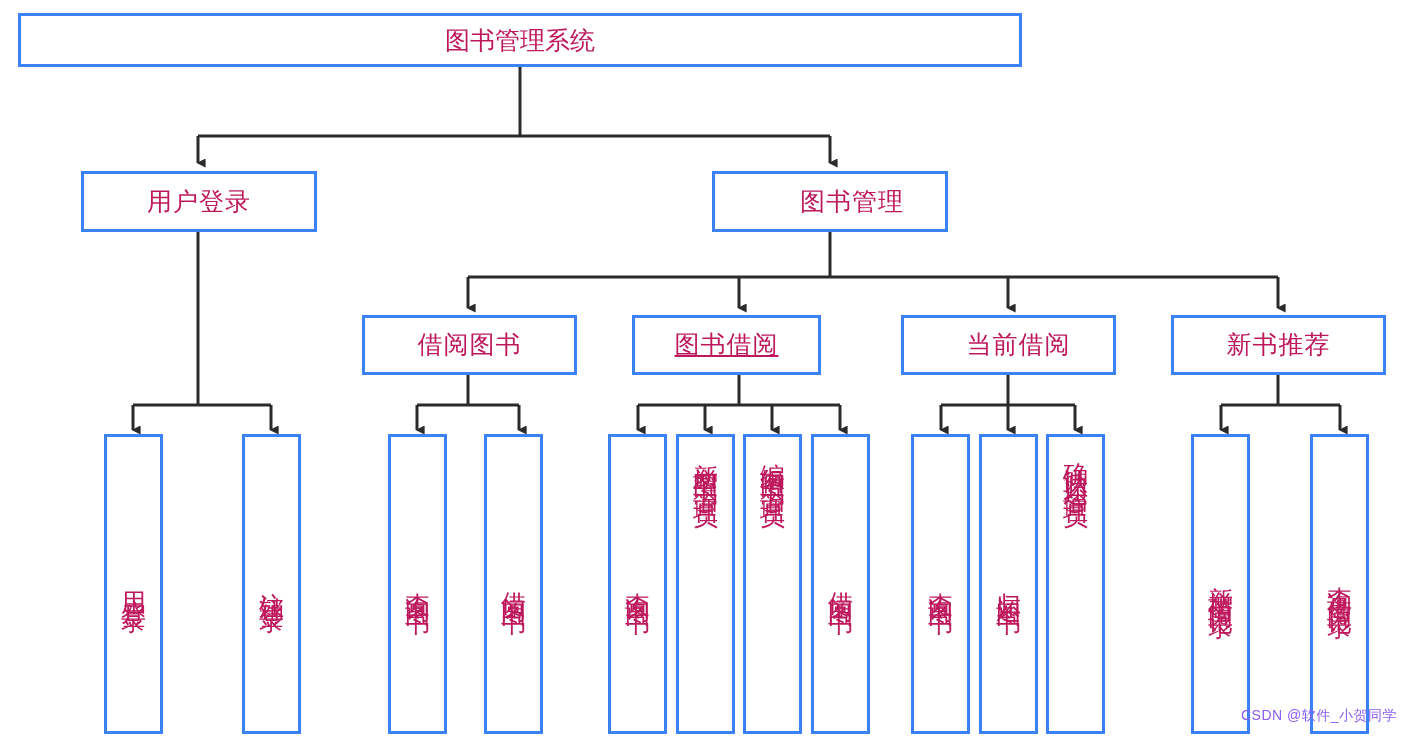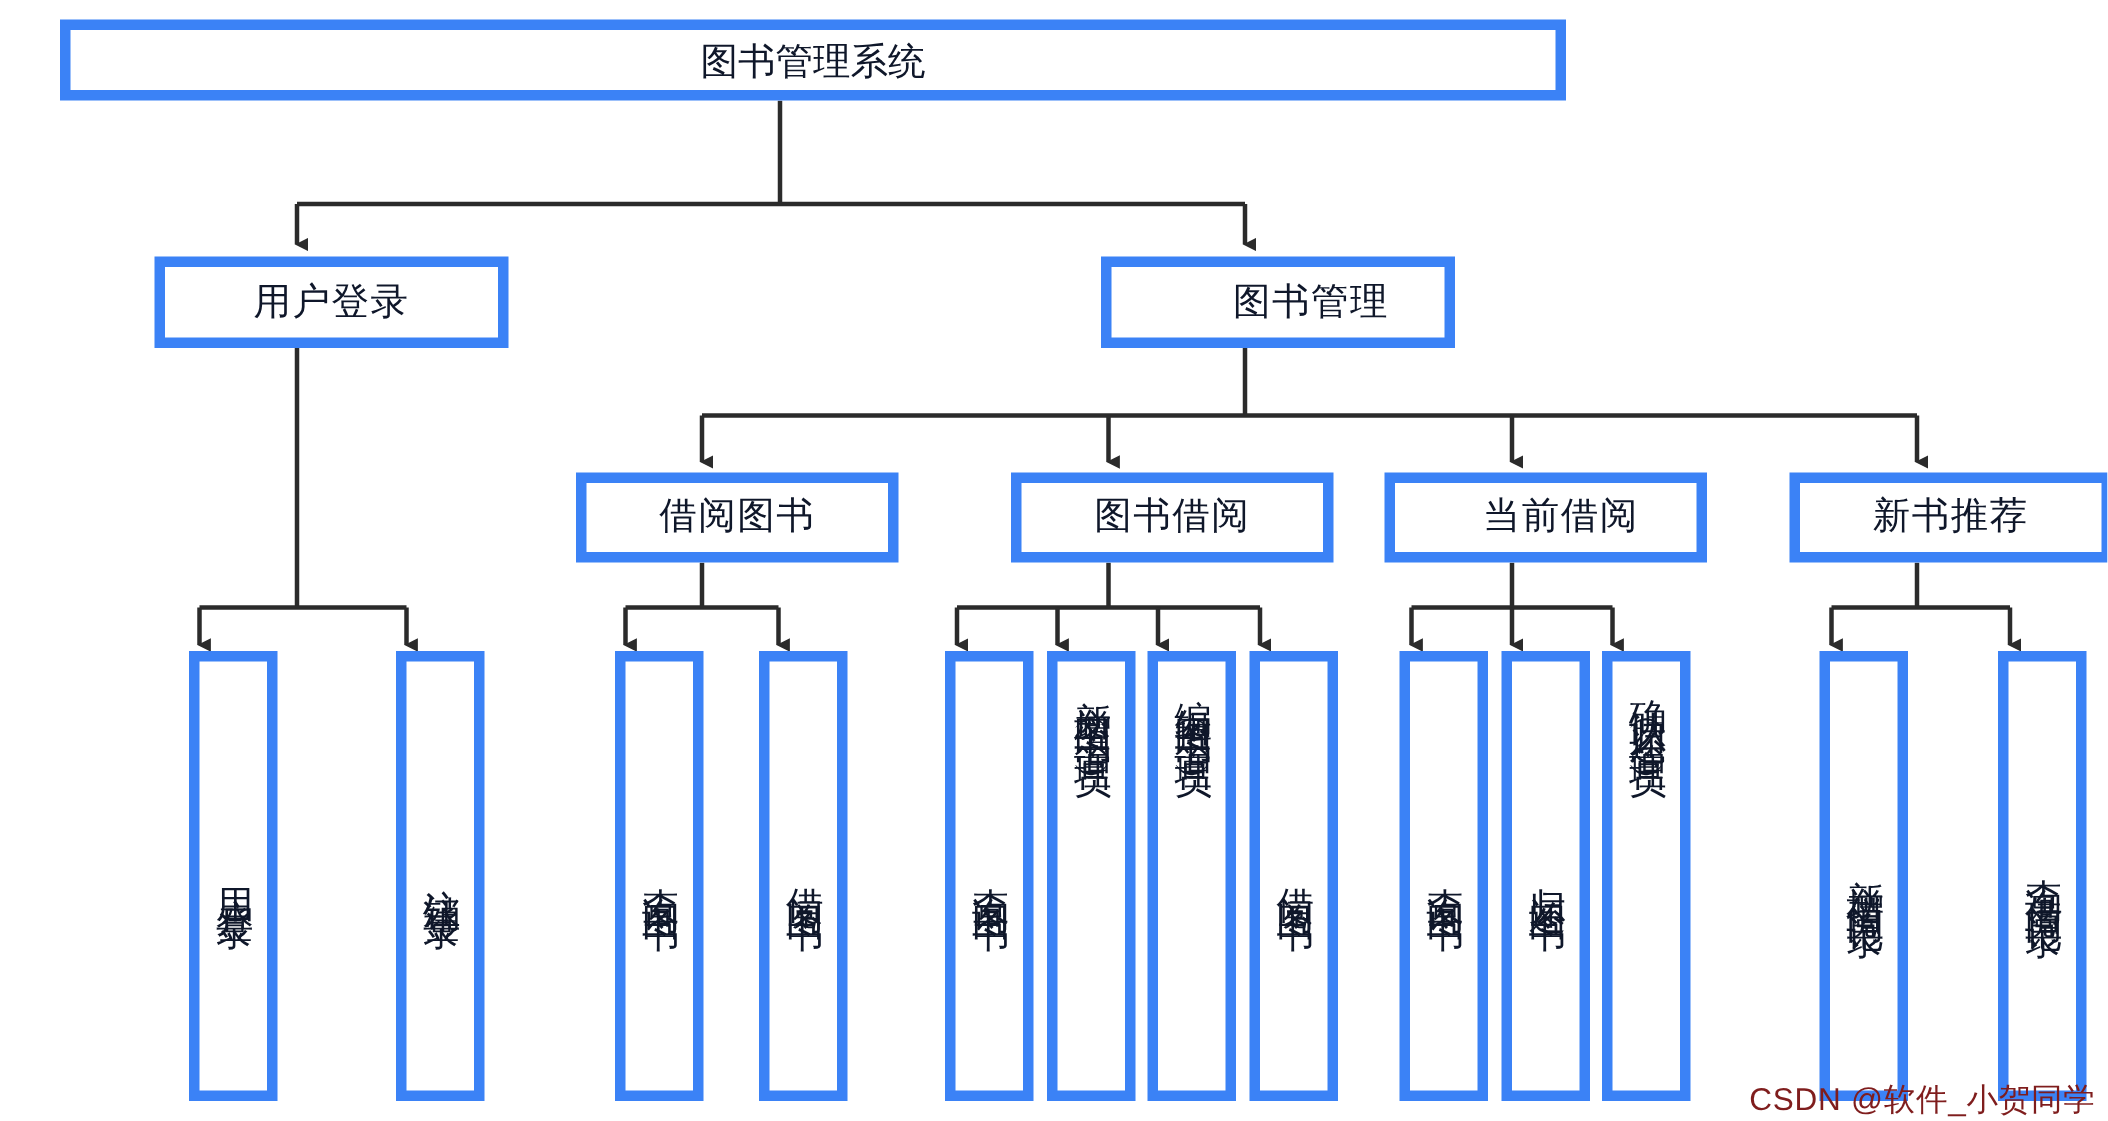--- a/index.html
+++ b/index.html
@@ -13,27 +13,26 @@
   #canvas {
     position: relative;
     width: 1405px;
     height: 747px;
     background: #ffffff;
     overflow: hidden;
   }
   .node {
     position: absolute;
     box-sizing: border-box;
-    border: 7px solid #3b82f6;
+    border: 3px solid #3b82f6;
     background: #ffffff;
     display: flex;
     align-items: center;
     justify-content: center;
-    color: #0f172a;
-    margin-left: 22px;
+    color: #be185d;
   }
   .node.h {
     font-size: 25px;
     line-height: 1.1;
     letter-spacing: 1px;
     white-space: nowrap;
   }
   .node.root {
     font-size: 25px;
   }
@@ -62,23 +61,23 @@
     position: absolute;
     left: 0;
     top: 0;
     width: 1405px;
     height: 747px;
     pointer-events: none;
   }
   .watermark {
     position: absolute;
     right: 8px;
-    bottom: 0;
-    font-size: 21px;
-    color: #7f1d1d;
+    bottom: 22px;
+    font-size: 14px;
+    color: #8b5cf6;
     white-space: nowrap;
     letter-spacing: 0.5px;
   }
 </style>
 </head>
 <body>
 
 <div id="canvas">
 
   <svg id="edges" viewBox="0 0 1405 747">
@@ -140,21 +139,21 @@
   </div>
 
   <div class="node h" style="left:712px; top:171px; width:236px; height:61px;padding-left:44px;">
     <span>图书管理</span>
   </div>
 
   <div class="node h" style="left:362px; top:315px; width:215px; height:60px;">
     <span>借阅图书</span>
   </div>
 
-  <div class="node h" style="left:652px; top:315px; width:215px; height:60px;">
+  <div class="node h" style="left:632px; top:315px; width:189px; height:60px;text-decoration:underline;">
     <span>图书借阅</span>
   </div>
 
   <div class="node h" style="left:901px; top:315px; width:215px; height:60px;padding-left:20px;">
     <span>当前借阅</span>
   </div>
 
   <div class="node h" style="left:1171px; top:315px; width:215px; height:60px;">
     <span>新书推荐</span>
   </div>

